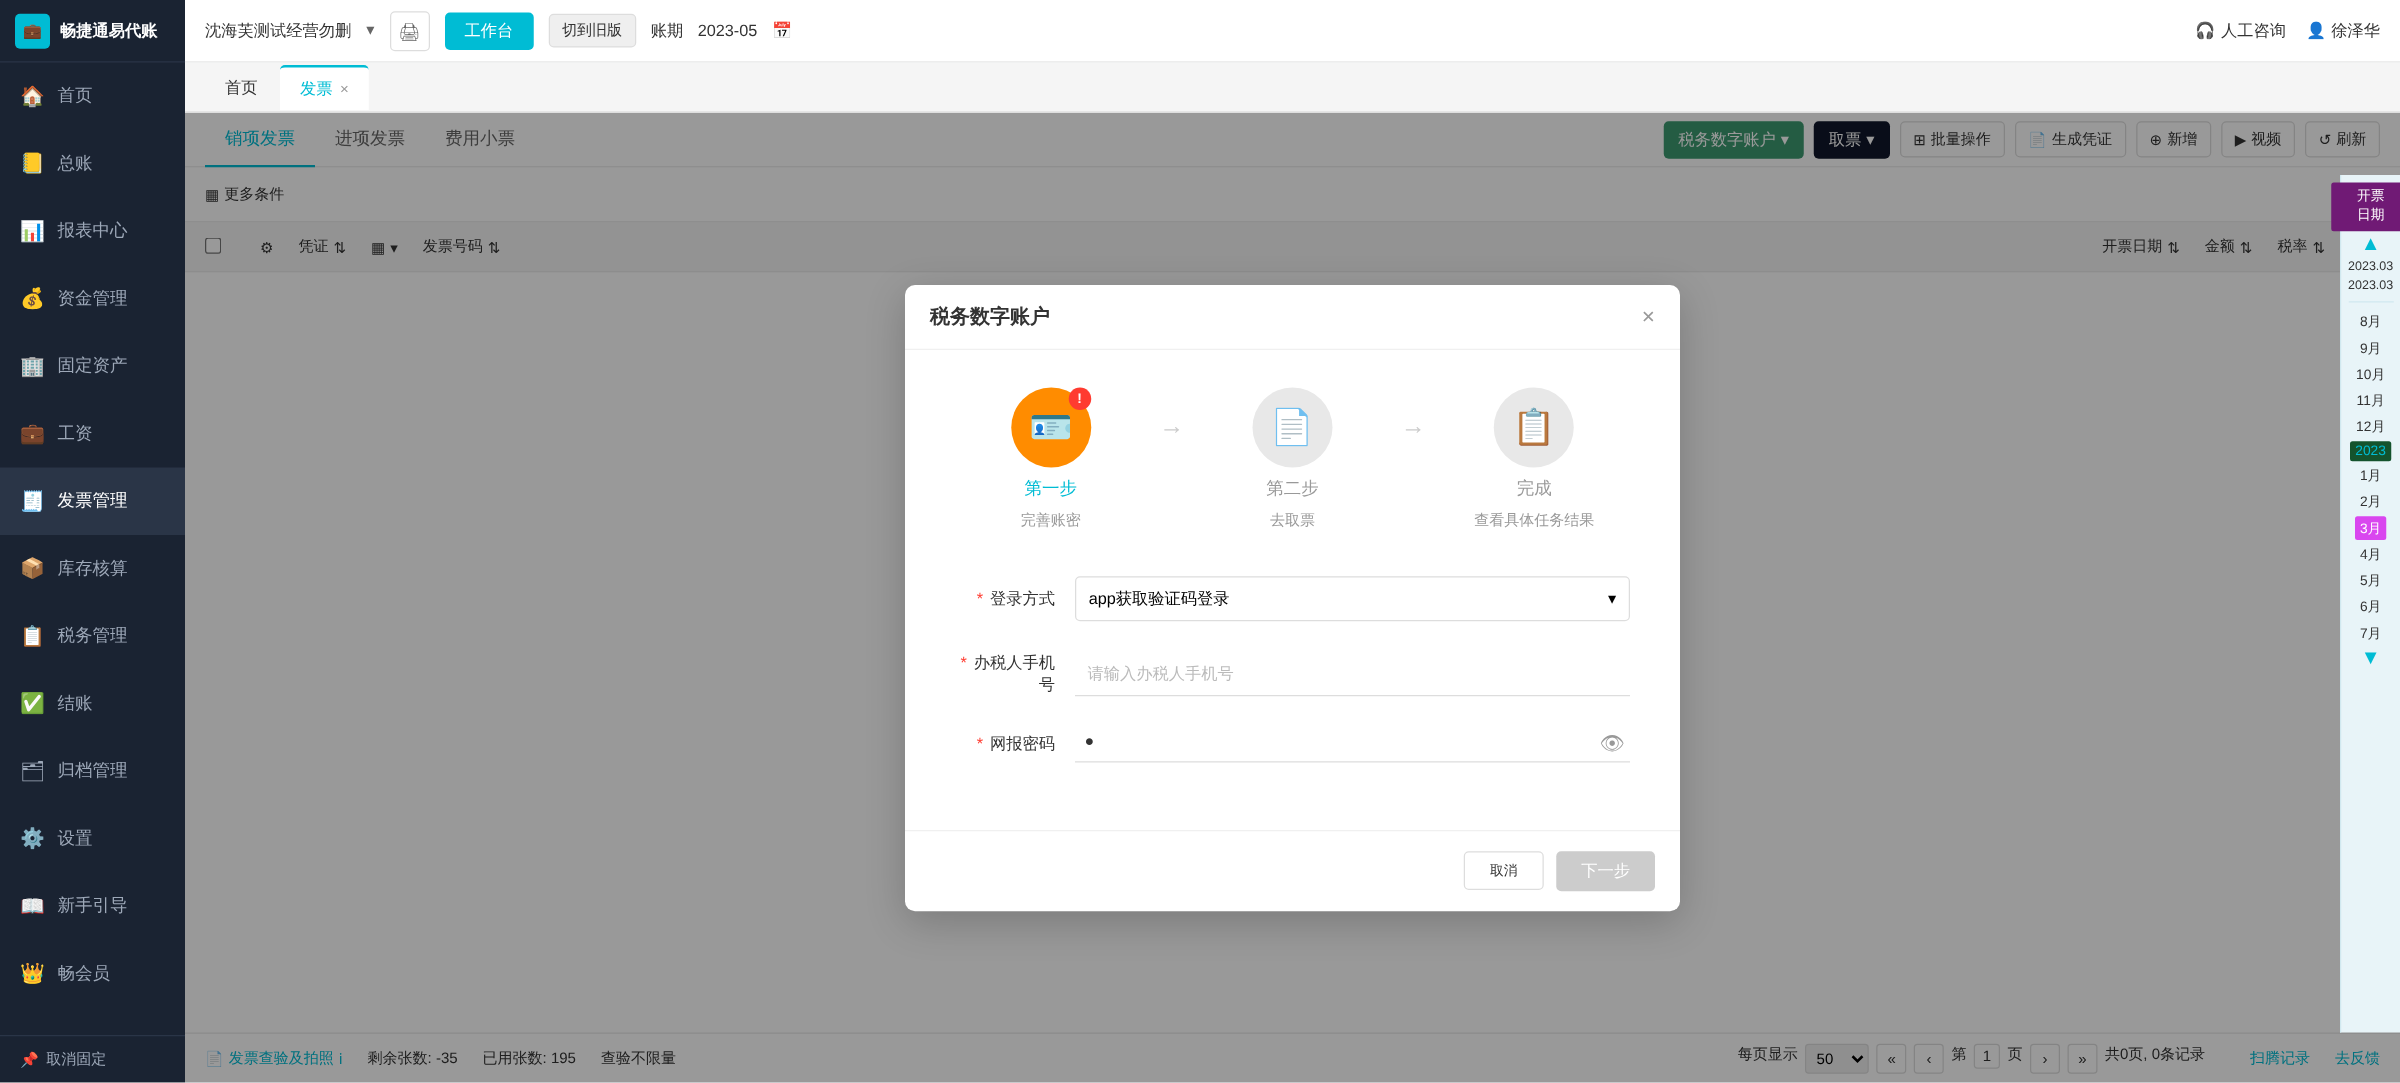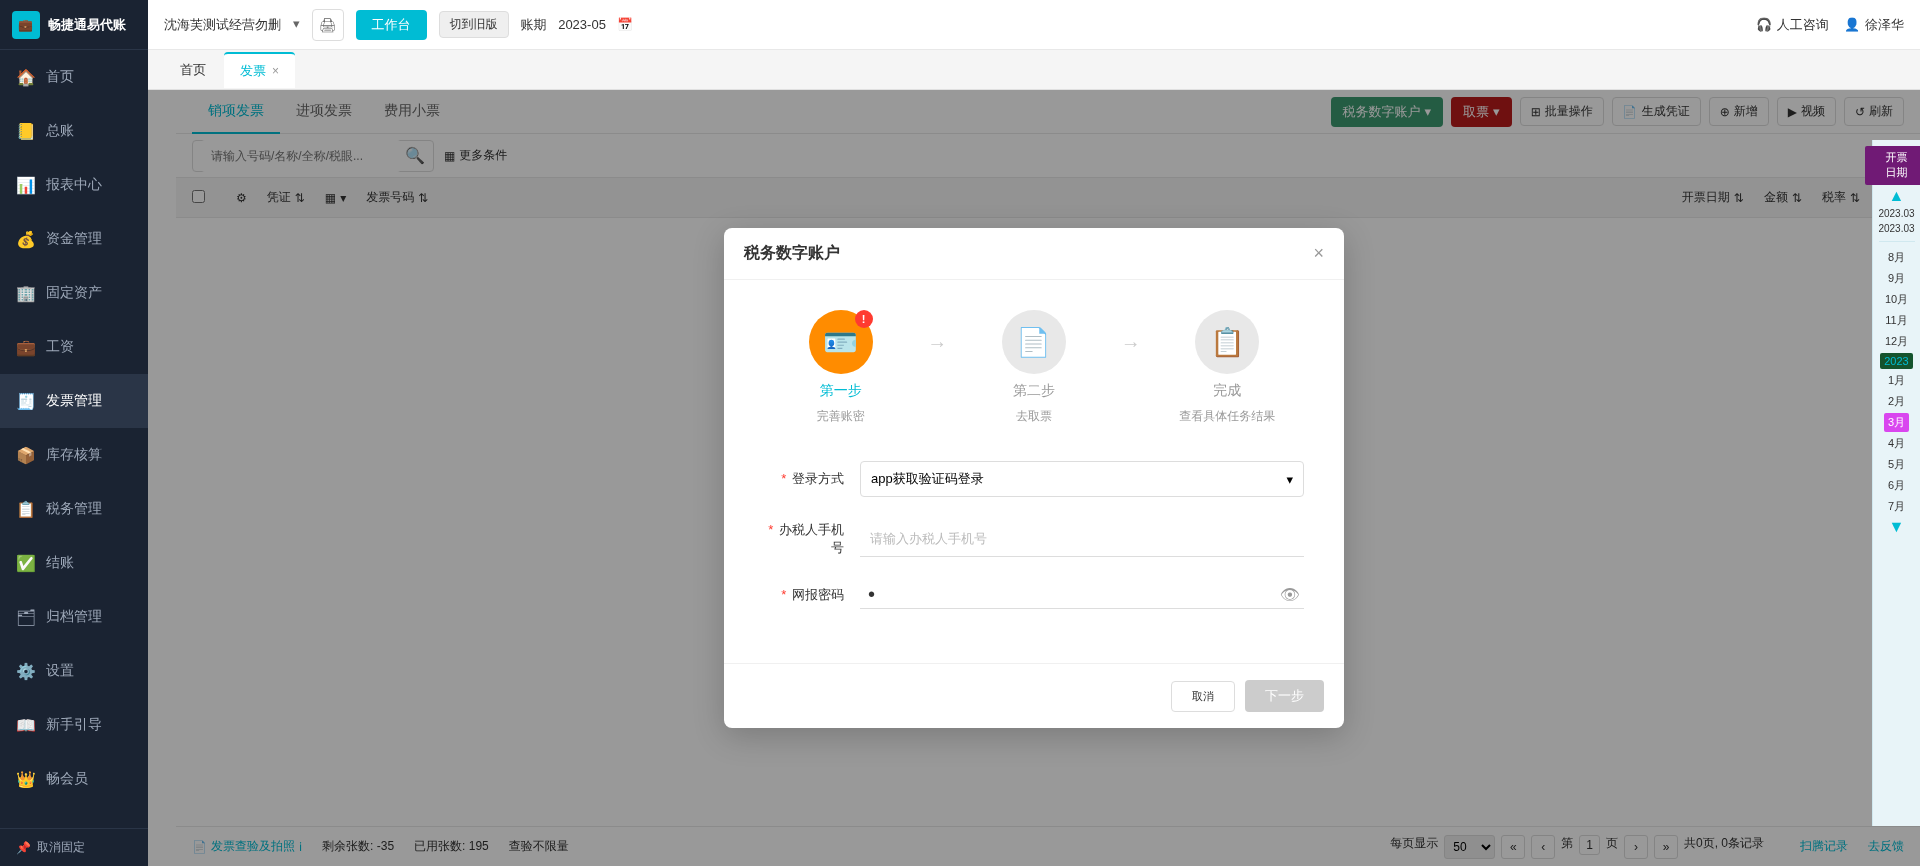--- a/index.html
+++ b/index.html
@@ -54,42 +54,42 @@
     }
     .tab-item {
       height: 36px; padding: 0 16px; display: flex; align-items: center;
       font-size: 13px; cursor: pointer; border-radius: 4px 4px 0 0; gap: 6px;
     }
     .tab-item.active { background: #fff; color: #00bcd4; border-top: 2px solid #00bcd4; }
     .tab-item.home { color: #333; background: transparent; }
     .tab-close { font-size: 12px; color: #999; cursor: pointer; }
 
     
-    .content { flex: 1; background: #fff; overflow: hidden; position: relative; padding-left: 28px; }
+    .content { flex: 1; background: #fff; overflow: hidden; position: relative; }
 
     
     .subtabs {
       height: 44px; display: flex; align-items: center; padding: 0 16px;
       border-bottom: 1px solid #e8e8e8; background: #fff;
     }
     .subtab {
       height: 44px; padding: 0 16px; display: flex; align-items: center;
       font-size: 14px; cursor: pointer; color: #666; border-bottom: 2px solid transparent;
     }
     .subtab.active { color: #00bcd4; border-bottom: 2px solid #00bcd4; font-weight: 500; }
     .search-input {
       border: 1px solid #ddd; border-radius: 4px; height: 32px; padding: 0 10px;
       font-size: 12px; width: 220px; outline: none; color: #999;
     }
     .filter-btn { display: flex; align-items: center; gap: 4px; font-size: 12px; color: #333; cursor: pointer; }
     .btn-tax-digital {
       background: #3d9970; color: #fff; border: none; padding: 6px 12px;
       border-radius: 4px; font-size: 13px; cursor: pointer; display: flex; align-items: center; gap: 4px;
     }
-    .btn-fetch { background: #b91c1c; color: #fff; border: none; padding: 6px 12px; border-radius: 4px; font-size: 13px; cursor: pointer; display: flex; align-items: center; gap: 4px; }
+    .btn-fetch { background: #0f172a; color: #fff; border: none; padding: 6px 12px; border-radius: 4px; font-size: 13px; cursor: pointer; display: flex; align-items: center; gap: 4px; }
     .btn-outline { border: 1px solid #ddd; background: #fff; padding: 5px 10px; border-radius: 4px; font-size: 12px; cursor: pointer; display: flex; align-items: center; gap: 4px; color: #333; }
 
     
     .table-header {
       height: 40px; background: #f5f5f5; display: flex; align-items: center;
       padding: 0 16px; border-bottom: 1px solid #e8e8e8; font-size: 12px; color: #333;
       gap: 20px;
     }
     .th { display: flex; align-items: center; gap: 4px; }
 
@@ -323,24 +323,20 @@
             <span>视频</span>
           </button>
           <button class="btn-outline">
             <span>↺</span>
             <span>刷新</span>
           </button>
         </div>
       </div>
 
       <div style="height:44px;display:flex;align-items:center;padding:0 16px;gap:10px;border-bottom:1px solid #e8e8e8;background:#fff;">
-        <div style="display:flex;align-items:center;border:1px solid #ddd;border-radius:4px;height:32px;padding:0 8px;gap:4px;">
-          <input class="search-input" style="border: none; width: 200px; outline: none; font-size: 12px;" placeholder="请输入号码/名称/全称/税眼...">
-          <span style="color:#999;">🔍</span>
-        </div>
         <div class="filter-btn">
           <span>▦</span>
           <span>更多条件</span>
         </div>
       </div>
 
       <div class="table-header">
         <div style="width:24px;"><input type="checkbox" style=""></div>
         <div class="th">
             <span>⚙</span>

